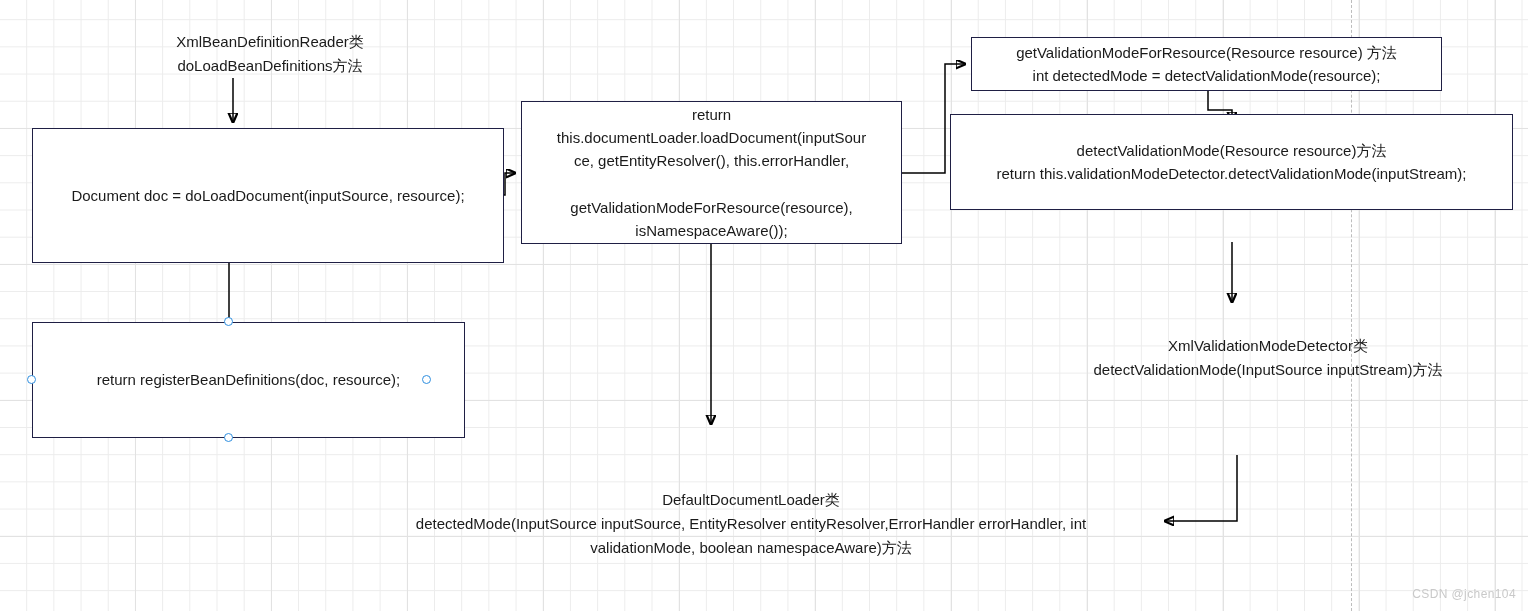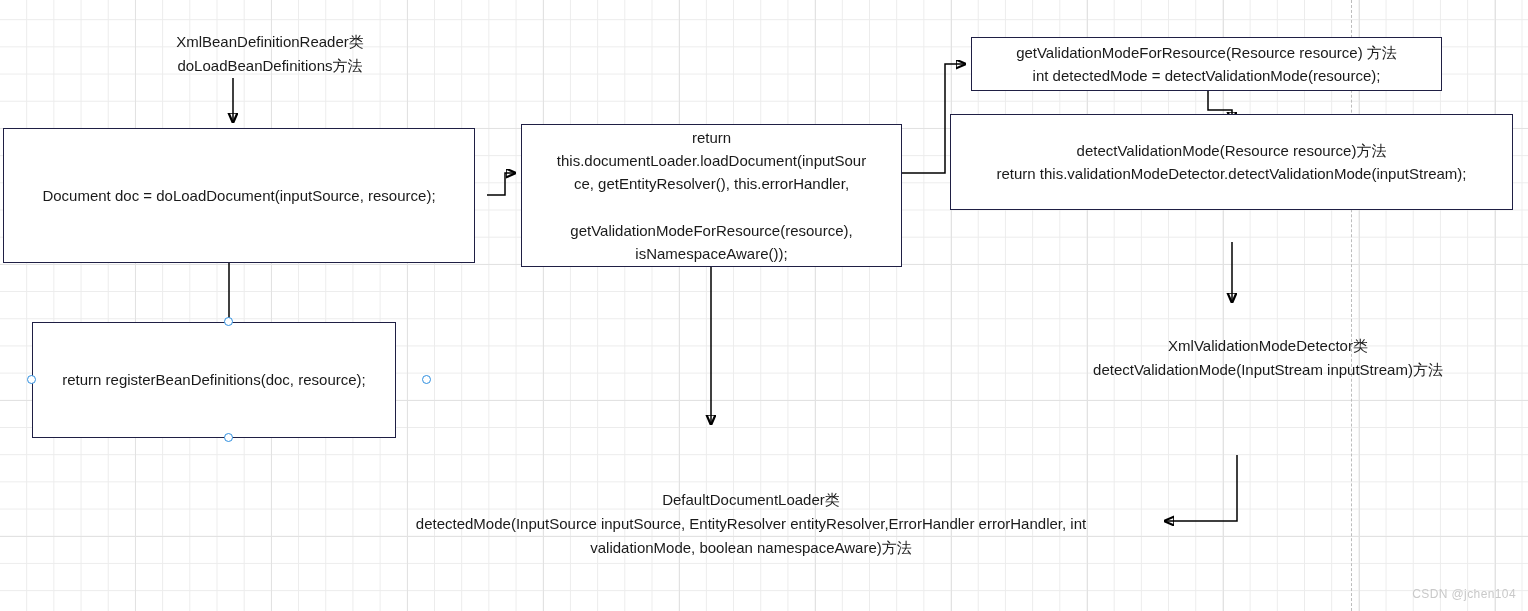--- a/index.html
+++ b/index.html
@@ -121,38 +121,38 @@
         <path d="M 902 173 L 945 173 L 945 64 L 965 64" marker-end="url(#arrowhead)"></path>
         <path d="M 1208 91 L 1208 110 L 1232 110 L 1232 121" marker-end="url(#arrowhead)"></path>
         <path d="M 1232 242 L 1232 302" marker-end="url(#arrowhead)"></path>
         <path d="M 1237 455 L 1237 521 L 1165 521" marker-end="url(#arrowhead)"></path>
         <path d="M 711 244 L 711 424" marker-end="url(#arrowhead)"></path>
         <path d="M 229 263 L 229 322"></path>
       </g>
   </svg>
 
   <div id="node-layer">
-      <div class="node" style="left: 3px; top: 128px; width: 472px; height: 135px;">Document doc = doLoadDocument(inputSource, resource);</div>
-      <div class="node" style="left: 521px; top: 101px; width: 381px; height: 143px; margin-top: 23px;">return
+      <div class="node" style="left: 32px; top: 128px; width: 472px; height: 135px;">Document doc = doLoadDocument(inputSource, resource);</div>
+      <div class="node" style="left: 521px; top: 101px; width: 381px; height: 143px;">return
 this.documentLoader.loadDocument(inputSour
 ce, getEntityResolver(), this.errorHandler,
 
 getValidationModeForResource(resource),
 isNamespaceAware());</div>
       <div class="node" style="left: 971px; top: 37px; width: 471px; height: 54px;">getValidationModeForResource(Resource resource) 方法
 int detectedMode = detectValidationMode(resource);</div>
       <div class="node" style="left: 950px; top: 114px; width: 563px; height: 96px;">detectValidationMode(Resource resource)方法
 return this.validationModeDetector.detectValidationMode(inputStream);</div>
-      <div class="node selected" style="left: 32px; top: 322px; width: 364px; height: 116px;">return registerBeanDefinitions(doc, resource);</div>
+      <div class="node selected" style="left: 32px; top: 322px; width: 433px; height: 116px;">return registerBeanDefinitions(doc, resource);</div>
     </div>
   <div id="label-layer">
       <div class="free-label" style="left: 108px; top: 30px; width: 250px;">XmlBeanDefinitionReader类
 doLoadBeanDefinitions方法</div>
       <div class="free-label" style="left: 1005px; top: 334px; width: 452px;">XmlValidationModeDetector类
-detectValidationMode(InputStream inputStream)方法</div>
+detectValidationMode(InputSource inputStream)方法</div>
       <div class="free-label" style="left: 310px; top: 488px; width: 808px;">DefaultDocumentLoader类
 detectedMode(InputSource inputSource, EntityResolver entityResolver,ErrorHandler errorHandler, int
 validationMode, boolean namespaceAware)方法</div>
     </div>
   <div id="handle-layer">
       <div class="handle" style="left: 229px; top: 322px;"></div>
       <div class="handle" style="left: 229px; top: 438px;"></div>
       <div class="handle" style="left: 32px; top: 380px;"></div>
       <div class="handle" style="left: 427px; top: 380px;"></div>
     </div>

